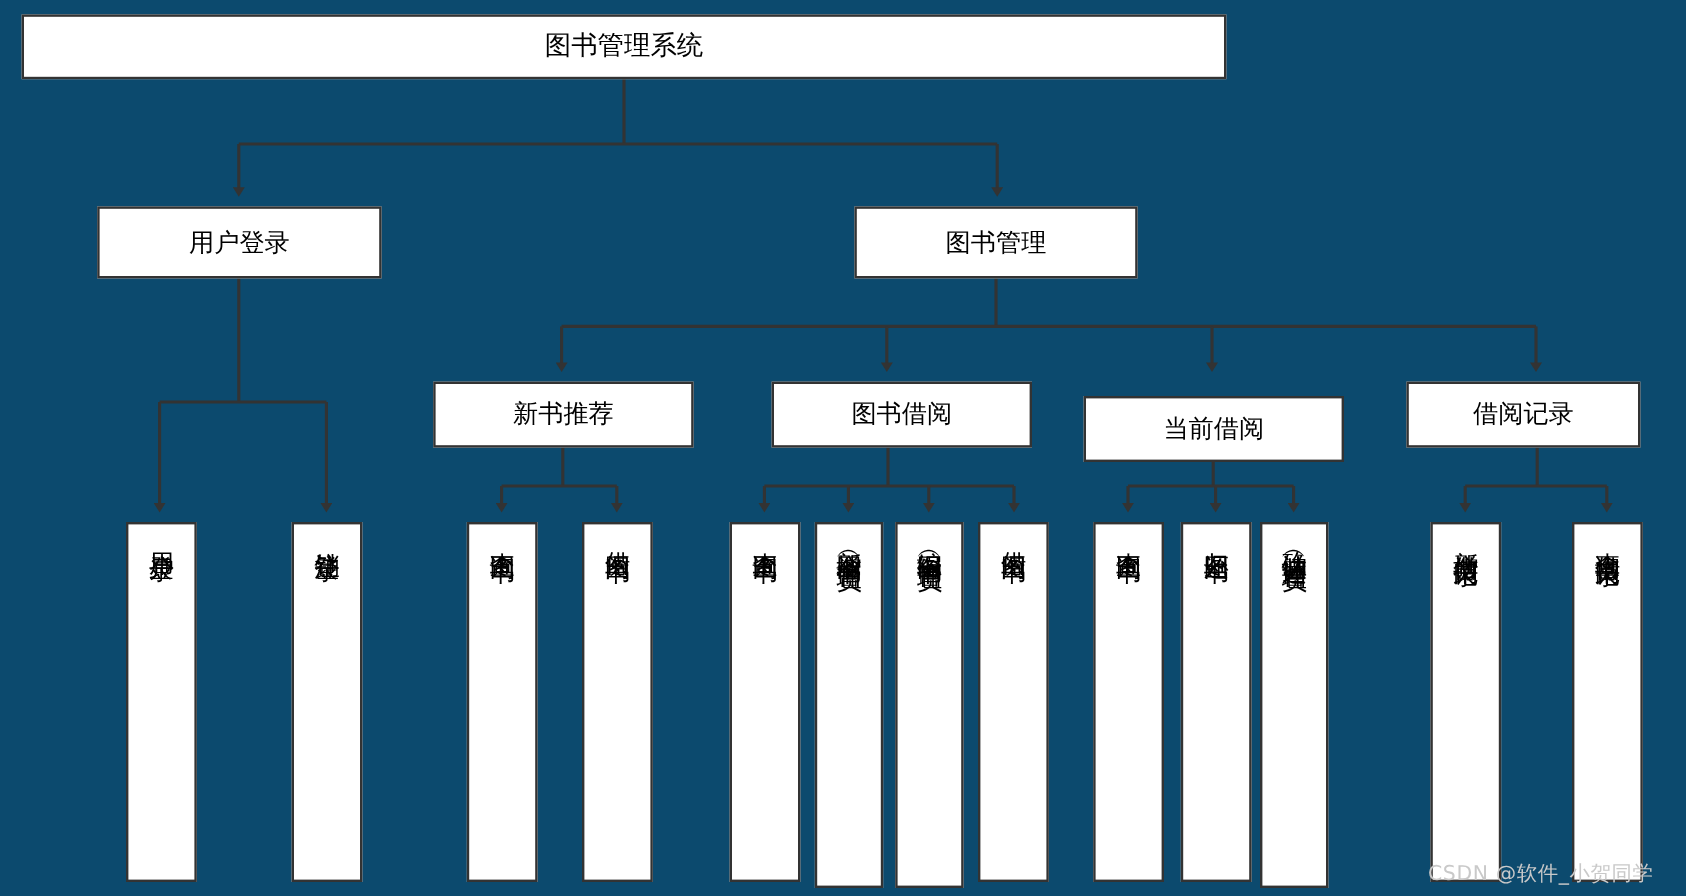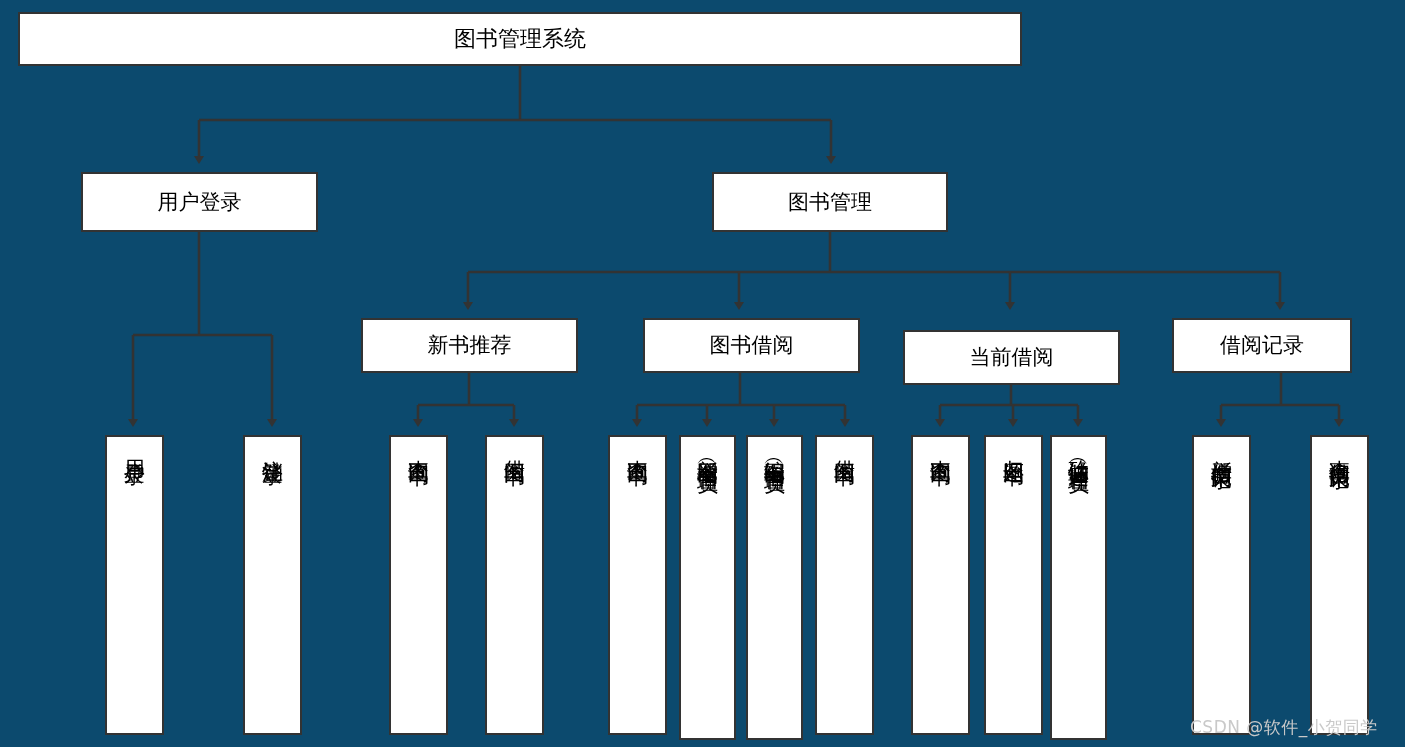--- a/index.html
+++ b/index.html
@@ -132,21 +132,21 @@
 
   <div class="node h" style="left:361px; top:318px; width:217px; height:55px;">
     <span>新书推荐</span>
   </div>
   <div class="node h" style="left:632px; top:318px; width:217px; height:55px;margin-left:11px;">
     <span>图书借阅</span>
   </div>
   <div class="node h" style="left:903px; top:318px; width:217px; height:55px;margin-top:12px;">
     <span>当前借阅</span>
   </div>
-  <div class="node h" style="left:1172px; top:318px; width:180px; height:55px;">
+  <div class="node h" style="left:1172px; top:318px; width:195px; height:55px;">
     <span>借阅记录</span>
   </div>
 
   <div class="node leaf" style="left:105px; top:435px; width:59px; height:300px;">
     <span class="vtext">用户登录</span>
   </div>
   <div class="node leaf" style="left:243px; top:435px; width:59px; height:300px;">
     <span class="vtext">注销登录</span>
   </div>
   <div class="node leaf" style="left:389px; top:435px; width:59px; height:300px;">

